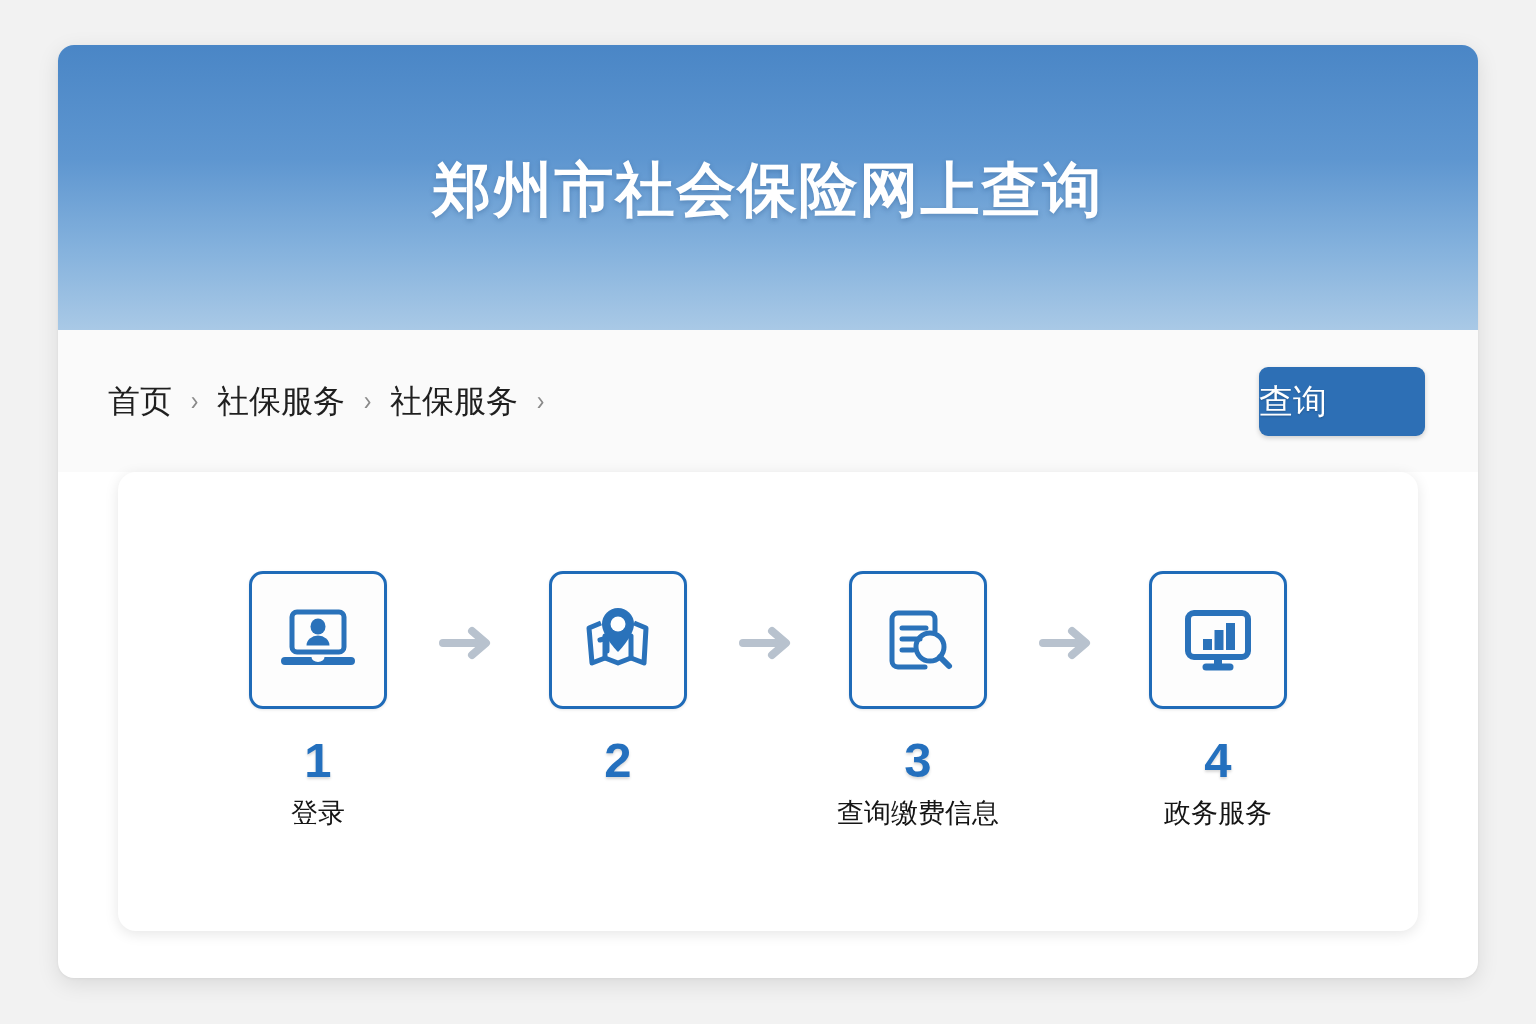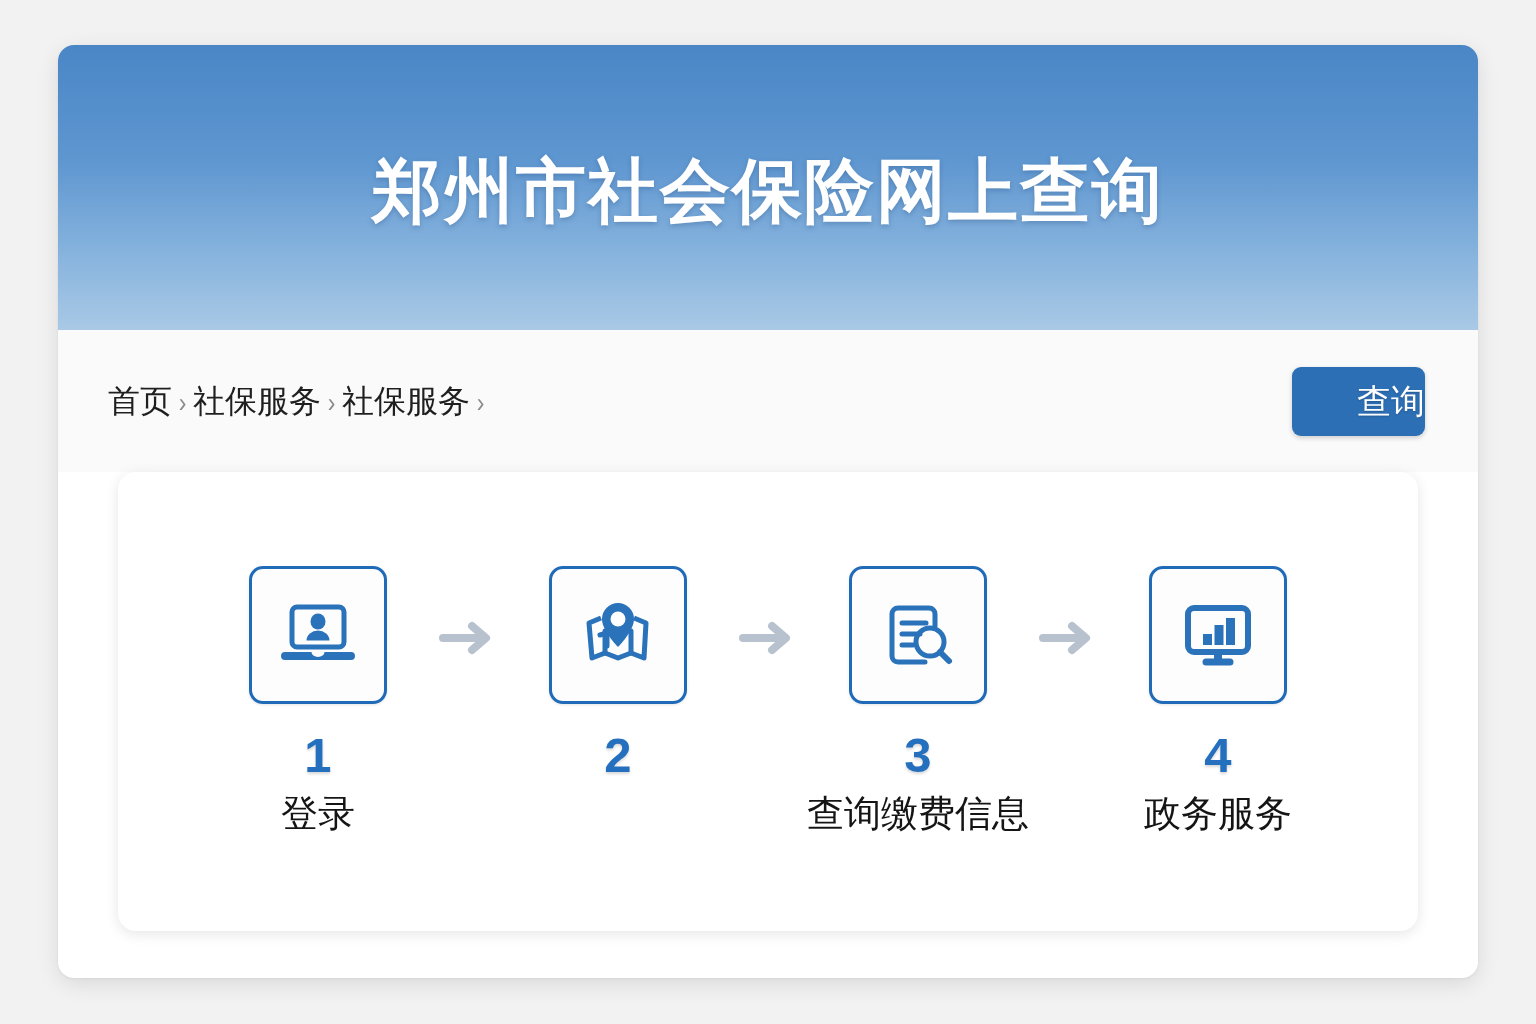--- a/index.html
+++ b/index.html
@@ -39,21 +39,21 @@
     left: 0;
     top: 0;
     width: 1420px;
     height: 285px;
     background: linear-gradient(180deg, #4a86c6 0%, #5e96d0 40%, #85b2dd 72%, #a9c9e6 100%);
     display: flex;
     align-items: center;
     justify-content: center;
   }
   .header-title {
-    font-size: 70px;
+    font-size: 59px;
     font-weight: bold;
     color: #ffffff;
     letter-spacing: 2px;
     line-height: 1;
     text-shadow: 0 2px 5px rgba(30,70,120,0.30);
     white-space: nowrap;
     margin-top: 6px;
   }
 
   
@@ -64,49 +64,49 @@
     width: 1420px;
     height: 142px;
     background: #fafafa;
     display: flex;
     align-items: center;
   }
   .breadcrumb {
     position: absolute;
     left: 50px;
     display: flex;
-    align-items: flex-end;
-    gap: 6px;
+    align-items: center;
+    gap: 18px;
   }
   .crumb {
     font-size: 32px;
     color: #1f1f1f;
     white-space: nowrap;
     line-height: 1;
   }
   .crumb.last {
     color: #1f1f1f;
   }
   .sep {
     font-size: 27px;
     color: #8a8a8a;
     line-height: 1;
     transform: scaleX(0.85);
   }
   .query-btn {
     position: absolute;
     right: 53px;
-    width: 133px;
+    width: 166px;
     height: 69px;
     background: #2d6fb5;
     border-radius: 9px;
     border: none;
     display: flex;
     align-items: center;
-    justify-content: flex-end;
+    justify-content: flex-start;
     box-shadow: 0 2px 5px rgba(0,0,0,0.18);
     cursor: pointer;
   }
   .query-btn span {
     font-size: 34px;
     color: #ffffff;
     line-height: 1;
     text-shadow: 0 1px 2px rgba(0,0,0,0.22);
   }
 
@@ -152,21 +152,21 @@
   .step-num {
     margin-top: 27px;
     font-size: 49px;
     font-weight: bold;
     color: #2470be;
     line-height: 1;
     text-shadow: 0 2px 3px rgba(0,0,0,0.16);
   }
   .step-label {
     margin-top: 15px;
-    font-size: 37px;
+    font-size: 27px;
     color: #151515;
     line-height: 1;
     white-space: nowrap;
   }
   .arrow {
     width: 95px;
     display: flex;
     align-items: center;
     justify-content: center;
     padding-top: 55px;

